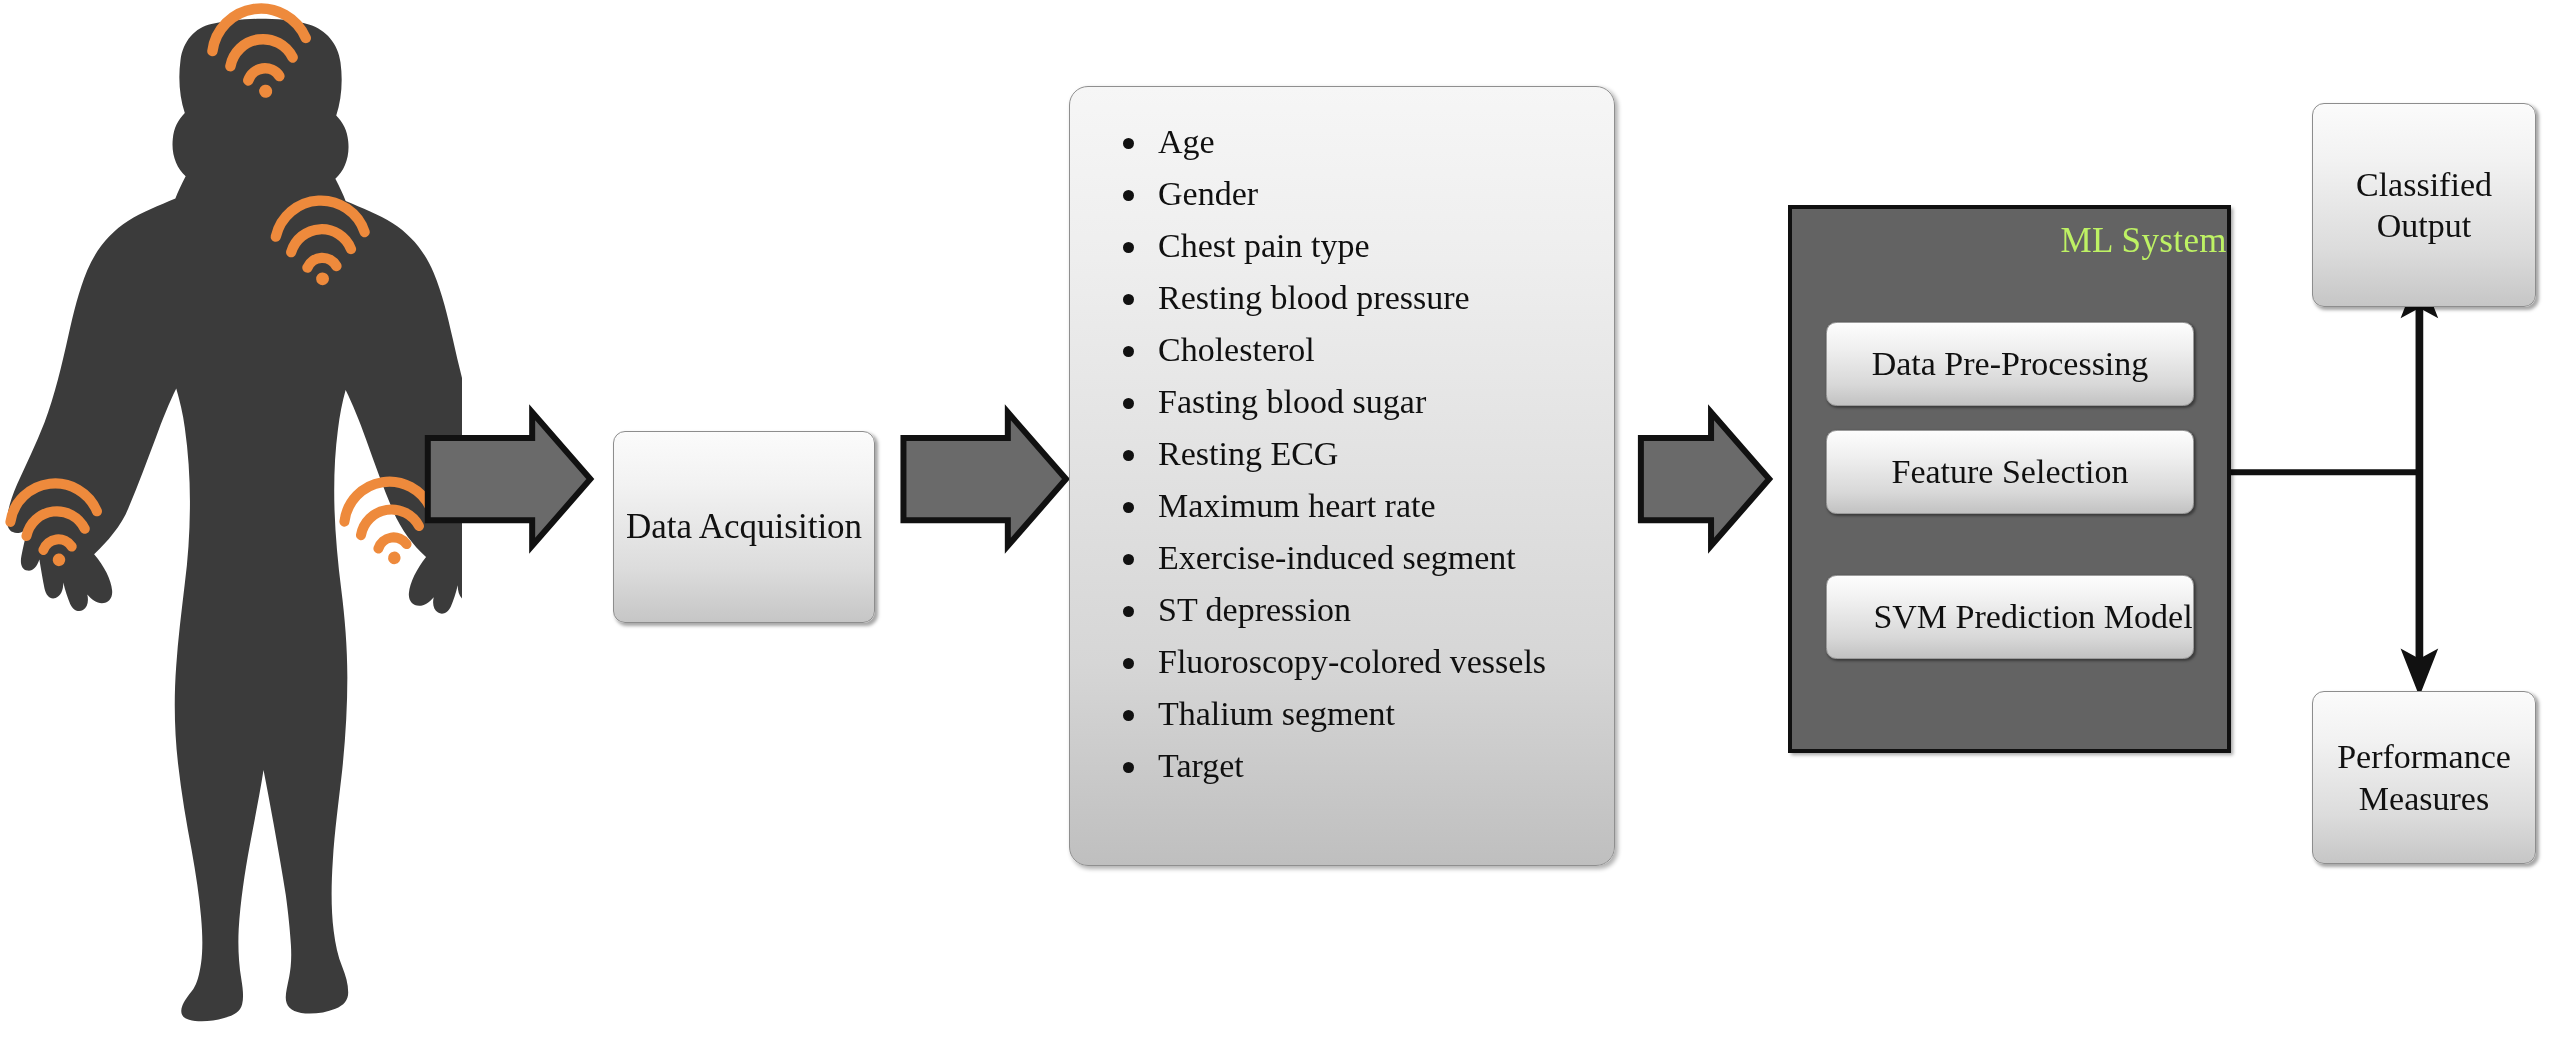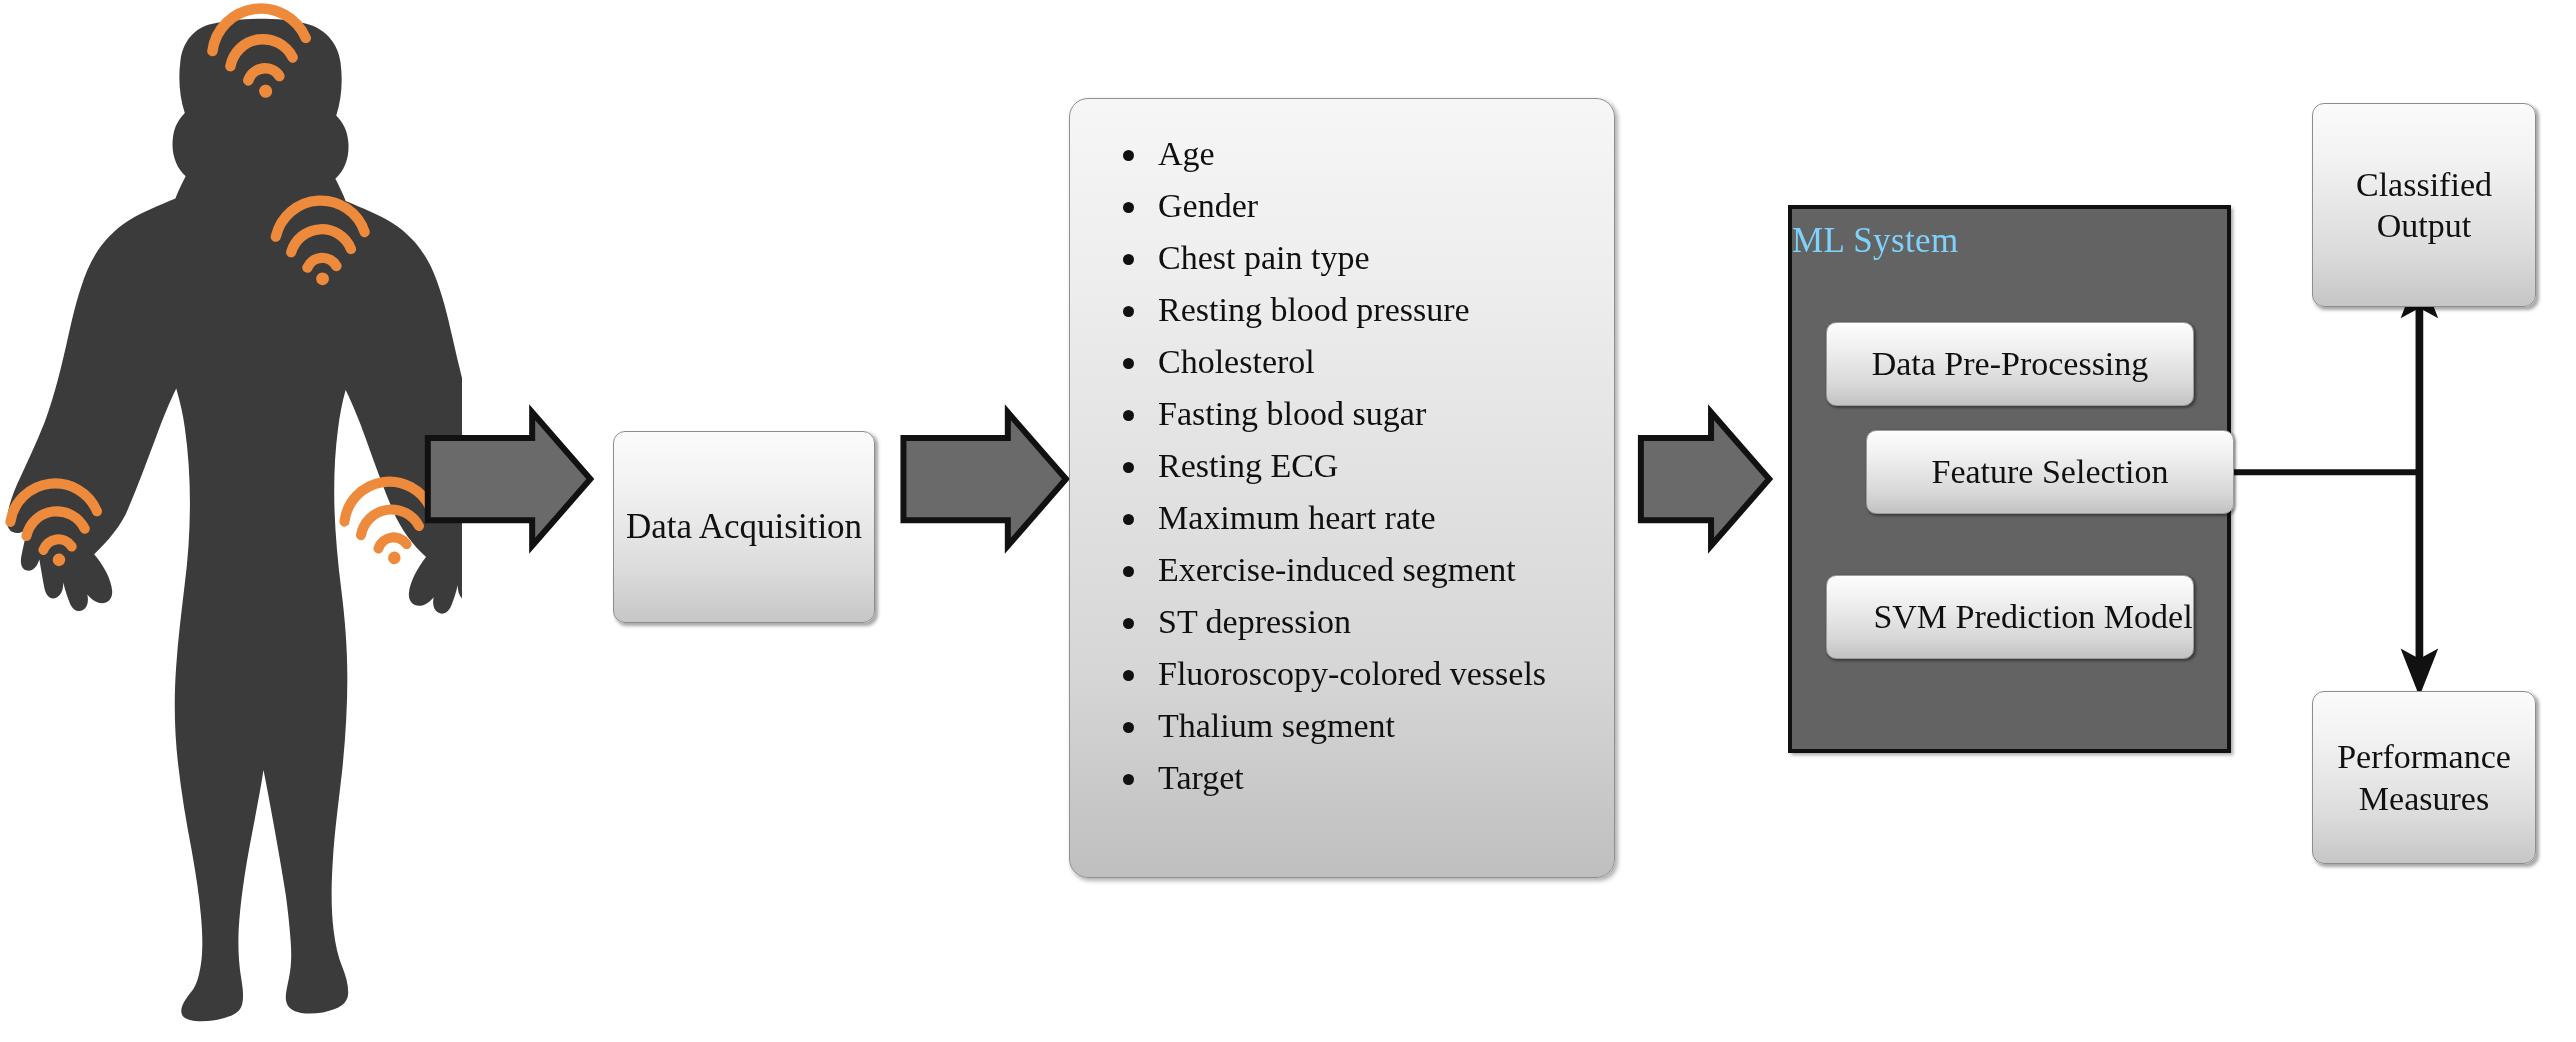--- a/index.html
+++ b/index.html
@@ -26,52 +26,52 @@
   
   #acq{left:613px;top:383px;width:262px;height:192px;font-size:35px;border-radius:12px;margin-top:48px;}
 
   
   #featurebox{
     left:1069px;top:86px;width:546px;height:780px;
     border:1.7px solid #8f8f8f;border-radius:19px;
     background:linear-gradient(180deg,#f6f6f6 0%,#eeeeee 22%,#d6d6d6 74%,#bfbfbf 100%);
     box-shadow:2.6px 2.6px 4.3px rgba(0,0,0,.3);
     position:absolute;box-sizing:border-box;
-    display:block;padding:29px 0 0 0;margin-top:12px;
+    display:block;padding:29px 0 0 0;
   }
   #featurelist{list-style:none;margin:0;padding:0 0 0 50px;}
   #featurelist li{
     position:relative;font-size:34px;color:#101010;
     height:52px;line-height:52px;white-space:nowrap;padding-left:38px;
   }
   #featurelist li::before{
     content:"";position:absolute;left:3.4px;top:22px;
     width:11px;height:11px;border-radius:50%;background:#111;
   }
 
   
   #mlbox{
     position:absolute;left:1788px;top:205px;width:443px;height:548px;
     background:#636363;border:4.3px solid #101010;box-sizing:border-box;
     box-shadow:2.6px 2.6px 3.4px rgba(0,0,0,.35);
   }
   #mltitle{
-    position:absolute;top:12px;left:0;width:100%;text-align:left;
-    color:#7dd3fc;font-size:35px;letter-spacing:0.4px;
+    position:absolute;top:12px;left:0;width:100%;text-align:right;
+    color:#bef264;font-size:35px;letter-spacing:0.4px;
   }
   .mlitem{
     position:absolute;left:34px;width:368px;height:84px;
     border:0.9px solid #9b9b9b;border-radius:10.3px;
     background:linear-gradient(180deg,#fdfdfd 0%,#f0f0f0 30%,#d8d8d8 75%,#c2c2c2 100%);
     box-shadow:1.7px 1.7px 2.6px rgba(0,0,0,.4);
     display:flex;align-items:center;justify-content:center;
     font-size:34px;color:#101010;box-sizing:border-box;text-align:center;
   }
   #mli0{top:74px;margin-top:39px;}
-  #mli1{top:221px;margin-left:40px;}
+  #mli1{top:221px;}
   #mli2{top:366px;padding-left:46px;}
 
   
   #outClassified{left:2312px;top:103px;width:224px;height:204px;font-size:34px;border-radius:12px;}
   #outPerf{left:2312px;top:691px;width:224px;height:173px;font-size:34px;border-radius:12px;}
 
   
   #wires{position:absolute;left:0;top:0;width:2576px;height:1042px;pointer-events:none;}
 </style>
 </head>

